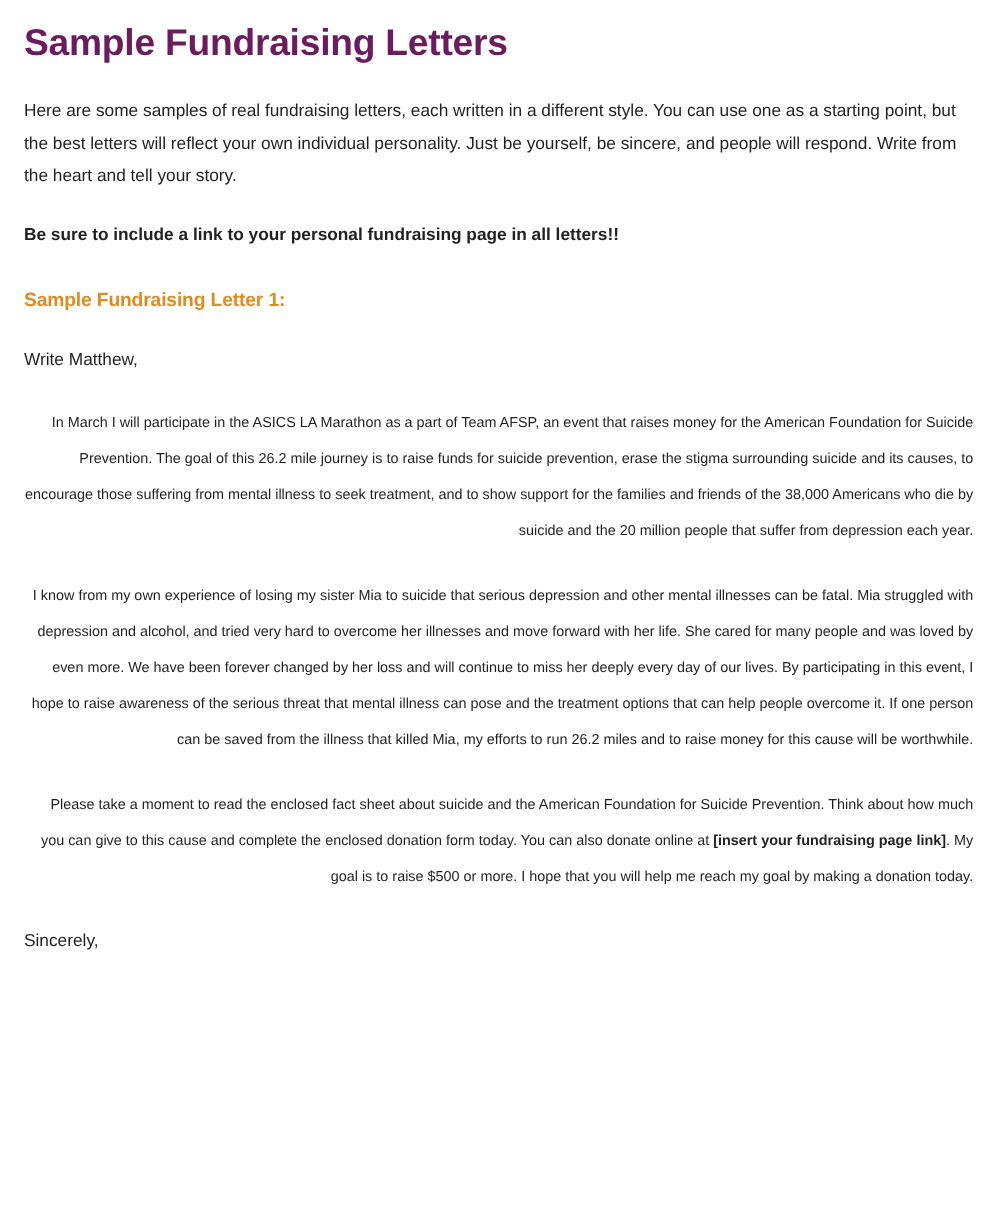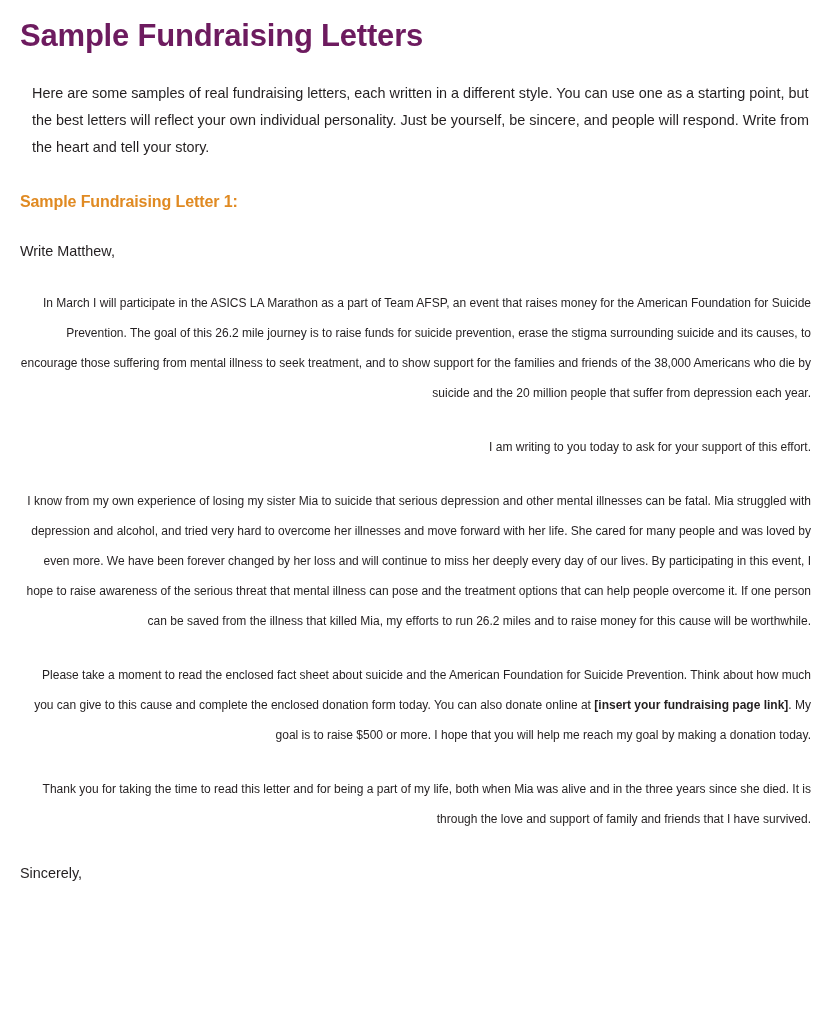--- a/index.html
+++ b/index.html
@@ -29,21 +29,21 @@
     margin: 0;
     padding: 0;
     font-size: 31px;
     line-height: 40px;
     font-weight: bold;
     letter-spacing: -0.2px;
     color: #6d1b5f;
   }
 
   .intro-para {
-    margin: 24px 0 0 12px;
+    margin: 24px 0 0 0;
     font-size: 14.4px;
     line-height: 27px;
     color: #231f20;
     max-width: 790px;
   }
 
   .intro-bold {
     margin: 22px 0 0 0;
     font-size: 14.4px;
     line-height: 27px;
@@ -89,30 +89,29 @@
 </style>
 </head>
 <body>
 
 <div class="page">
 
   <h1 class="doc-title">Sample Fundraising Letters</h1>
 
   <p class="intro-para">Here are some samples of real fundraising letters, each written in a different style. You can use one as a starting point, but the best letters will reflect your own individual personality. Just be yourself, be sincere, and people will respond. Write from the heart and tell your story.</p>
 
+  <p class="intro-bold">Be sure to include a link to your personal fundraising page in all letters!!</p>
 
   <h2 class="section-heading">Sample Fundraising Letter 1:</h2>
 
   <p class="salutation">Write Matthew,</p>
 
   <p class="letter-para">In March I will participate in the ASICS LA Marathon as a part of Team AFSP, an event that raises money for the American Foundation for Suicide Prevention. The goal of this 26.2 mile journey is to raise funds for suicide prevention, erase the stigma surrounding suicide and its causes, to encourage those suffering from mental illness to seek treatment, and to show support for the families and friends of the 38,000 Americans who die by suicide and the 20 million people that suffer from depression each year.</p>
 
-  <p class="letter-para">I am writing to you today to ask for your support of this effort.</p>
 
   <p class="letter-para">I know from my own experience of losing my sister Mia to suicide that serious depression and other mental illnesses can be fatal. Mia struggled with depression and alcohol, and tried very hard to overcome her illnesses and move forward with her life. She cared for many people and was loved by even more. We have been forever changed by her loss and will continue to miss her deeply every day of our lives. By participating in this event, I hope to raise awareness of the serious threat that mental illness can pose and the treatment options that can help people overcome it. If one person can be saved from the illness that killed Mia, my efforts to run 26.2 miles and to raise money for this cause will be worthwhile.</p>
 
   <p class="letter-para"><span>Please take a moment to read the enclosed fact sheet about suicide and the American Foundation for Suicide Prevention. Think about how much you can give to this cause and complete the enclosed donation form today. You can also donate online at </span><span class="bold-inline">[insert your fundraising page link]</span><span>. My goal is to raise $500 or more. I hope that you will help me reach my goal by making a donation today.</span></p>
 
-  <p class="letter-para">Thank you for taking the time to read this letter and for being a part of my life, both when Mia was alive and in the three years since she died. It is through the love and support of family and friends that I have survived.</p>
 
   <p class="signoff">Sincerely,</p>
 
 </div>
 
 </body></html>

